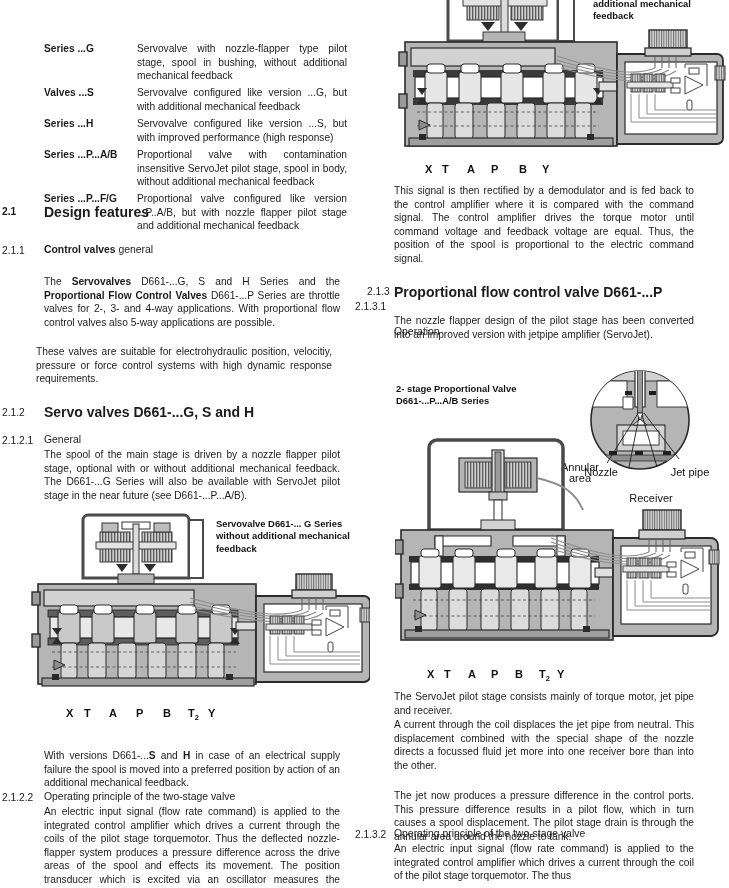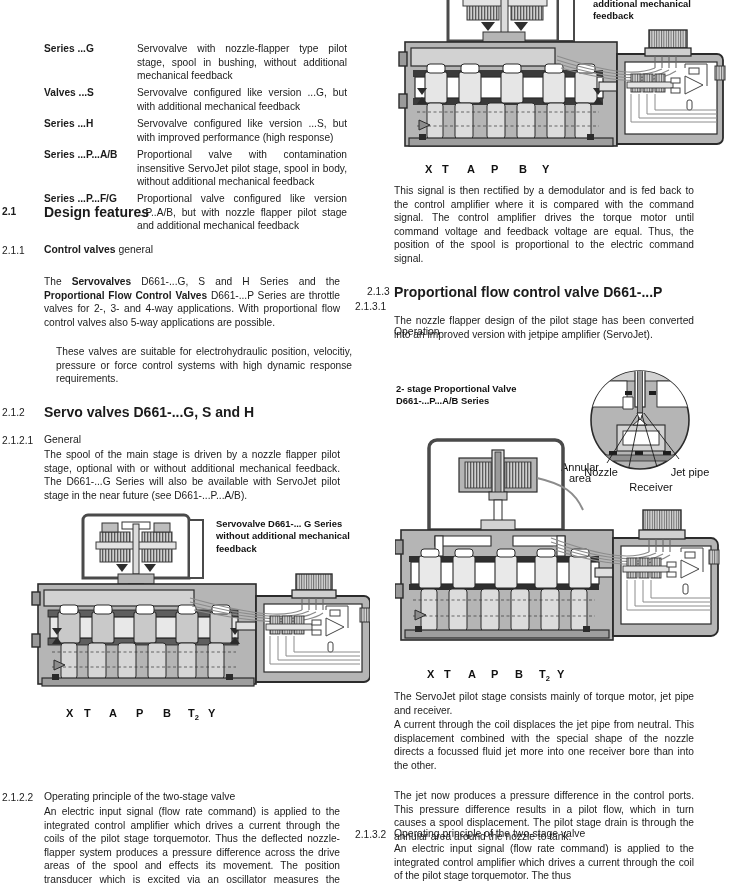--- a/index.html
+++ b/index.html
@@ -75,21 +75,21 @@
     <div class="blk hd" style="left:44px;top:205px;">Design features</div>
 
     <div class="num" style="left:2px;top:244px;">2.1.1</div>
     <div class="blk" style="left:44px;top:243px;font-size:10.4px;line-height:14px;">
       <b>Control valves</b><span> general</span>
     </div>
 
     <div class="blk txt" style="left:44px;top:275px;width:296px;">
       <span>The </span><b>Servovalves</b><span> D661-...G, S and H Series and the </span><b>Proportional Flow Control Valves</b><span> D661-...P Series are throttle valves for 2-, 3- and 4-way applications. With proportional flow control valves also 5-way applications are possible.</span>
     </div>
-    <div class="blk txt" style="left:56px;top:345px;width:296px;">These valves are suitable for electrohydraulic position, velocitiy, pressure or force control systems with high dynamic response requirements.</div>
+    <div class="blk txt" style="left:36px;top:345px;width:296px;">These valves are suitable for electrohydraulic position, velocitiy, pressure or force control systems with high dynamic response requirements.</div>
 
     <div class="num" style="left:2px;top:406px;">2.1.2</div>
     <div class="blk hd" style="left:44px;top:405px;">Servo valves D661-...G, S and H</div>
 
     <div class="num" style="left:2px;top:434px;">2.1.2.1</div>
     <div class="blk hd-sub" style="left:44px;top:433px;">General</div>
     <div class="blk txt" style="left:44px;top:448px;width:296px;">The spool of the main stage is driven by a nozzle flapper pilot stage, optional with or without additional mechanical feedback. The D661-...G Series will also be available with ServoJet pilot stage in the near future (see D661-...P...A/B).</div>
 
     <div class="cap" style="left:216px;top:518px;width:148px;">Servovalve D661-... G Series without  additional mechanical feedback</div>
 
@@ -231,20 +231,23 @@
     <div class="ports" style="left:66px;top:707px;width:140px;">
       <span style="left:0px;">X</span>
       <span style="left:18px;">T</span>
       <span style="left:43px;">A</span>
       <span style="left:70px;">P</span>
       <span style="left:97px;">B</span>
       <span style="left:122px;">T<sub>2</sub></span>
       <span style="left:142px;">Y</span>
     </div>
 
+    <div class="blk txt" style="left:44px;top:749px;width:296px;">
+      <span>With versions D661-...</span><b>S</b><span> and </span><b>H</b><span> in case of an electrical supply failure the spool is moved into a preferred position by action of an additional mechanical feedback.</span>
+    </div>
 
     <div class="num" style="left:2px;top:791px;">2.1.2.2</div>
     <div class="blk hd-sub" style="left:44px;top:790px;width:300px;">Operating principle of the two-stage valve</div>
     <div class="blk txt" style="left:44px;top:805px;width:296px;">An electric input signal (flow rate command) is applied to the integrated control amplifier which drives a current through the coils of the pilot stage torquemotor. Thus the deflected nozzle-flapper system produces a pressure difference across the drive areas of the spool and effects its movement. The position transducer which is excited via an oscillator measures the position of the spool (actual value</div>
   </div>
 
   <div class="col col-right">
 
     <div class="cap" style="left:228px;top:-2px;width:130px;">additional mechanical feedback</div>
 
@@ -433,21 +436,21 @@
           <path d="M57 46 L 92 92"></path>
         </g>
       </svg>
     </div>
 
     <div class="callout" style="left:188px;top:462px;width:54px;">
       <div>Annular</div>
       <div>area</div>
     </div>
     <div class="callout" style="left:214px;top:467px;width:44px;">Nozzle</div>
-    <div class="callout" style="left:262px;top:482px;width:48px;">Receiver</div>
+    <div class="callout" style="left:262px;top:493px;width:48px;">Receiver</div>
     <div class="callout" style="left:300px;top:467px;width:50px;">Jet pipe</div>
 
     <div class="diag" style="left:30px;top:432px;">
       <svg width="330" height="232" viewBox="0 0 330 232">
         <defs>
           <pattern id="coilE" width="3" height="8" patternUnits="userSpaceOnUse">
             <rect width="3" height="8" fill="#cfcfcf"></rect>
               <rect width="1.3" height="8" fill="#5a5a5a"></rect>
           </pattern>
           <pattern id="coilF" width="2.4" height="6" patternUnits="userSpaceOnUse">

